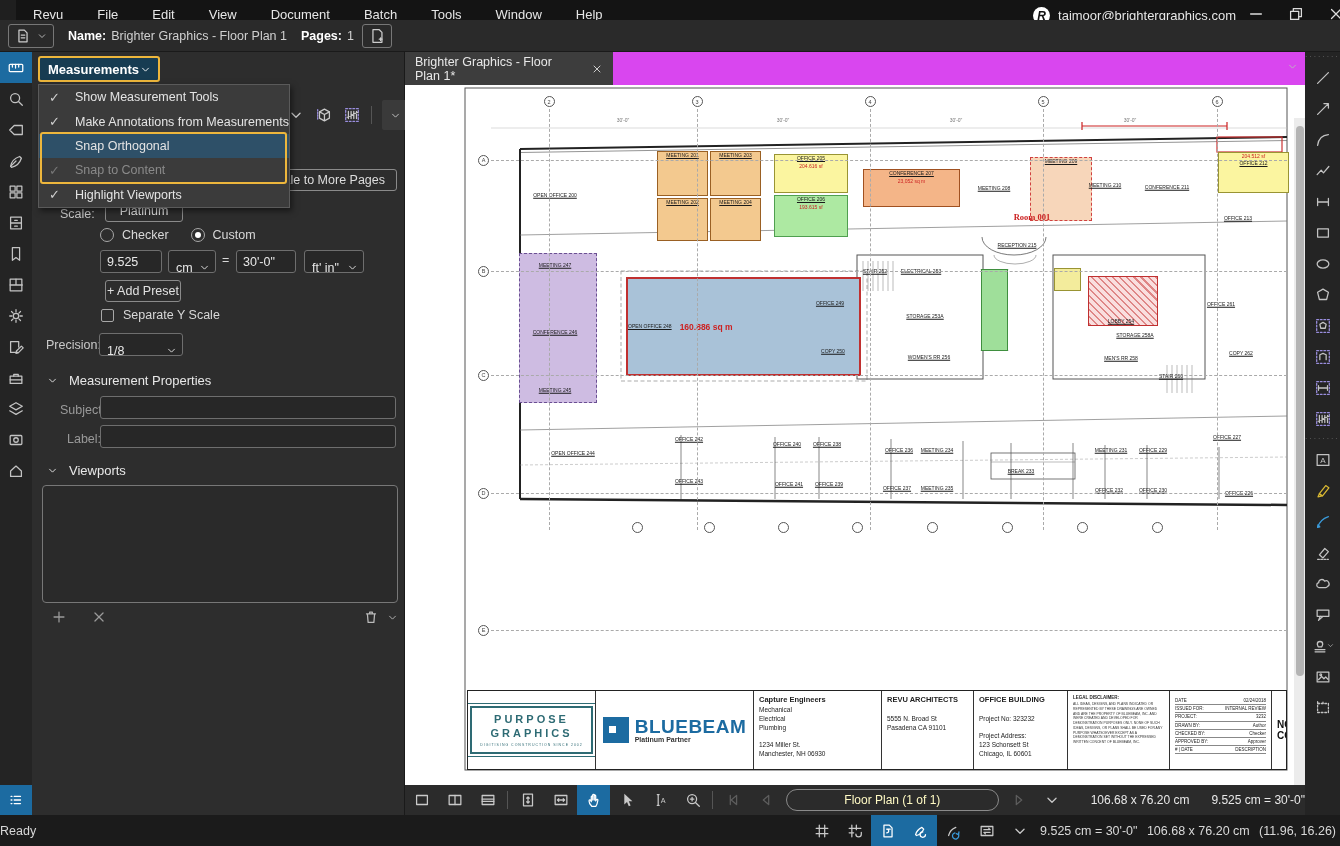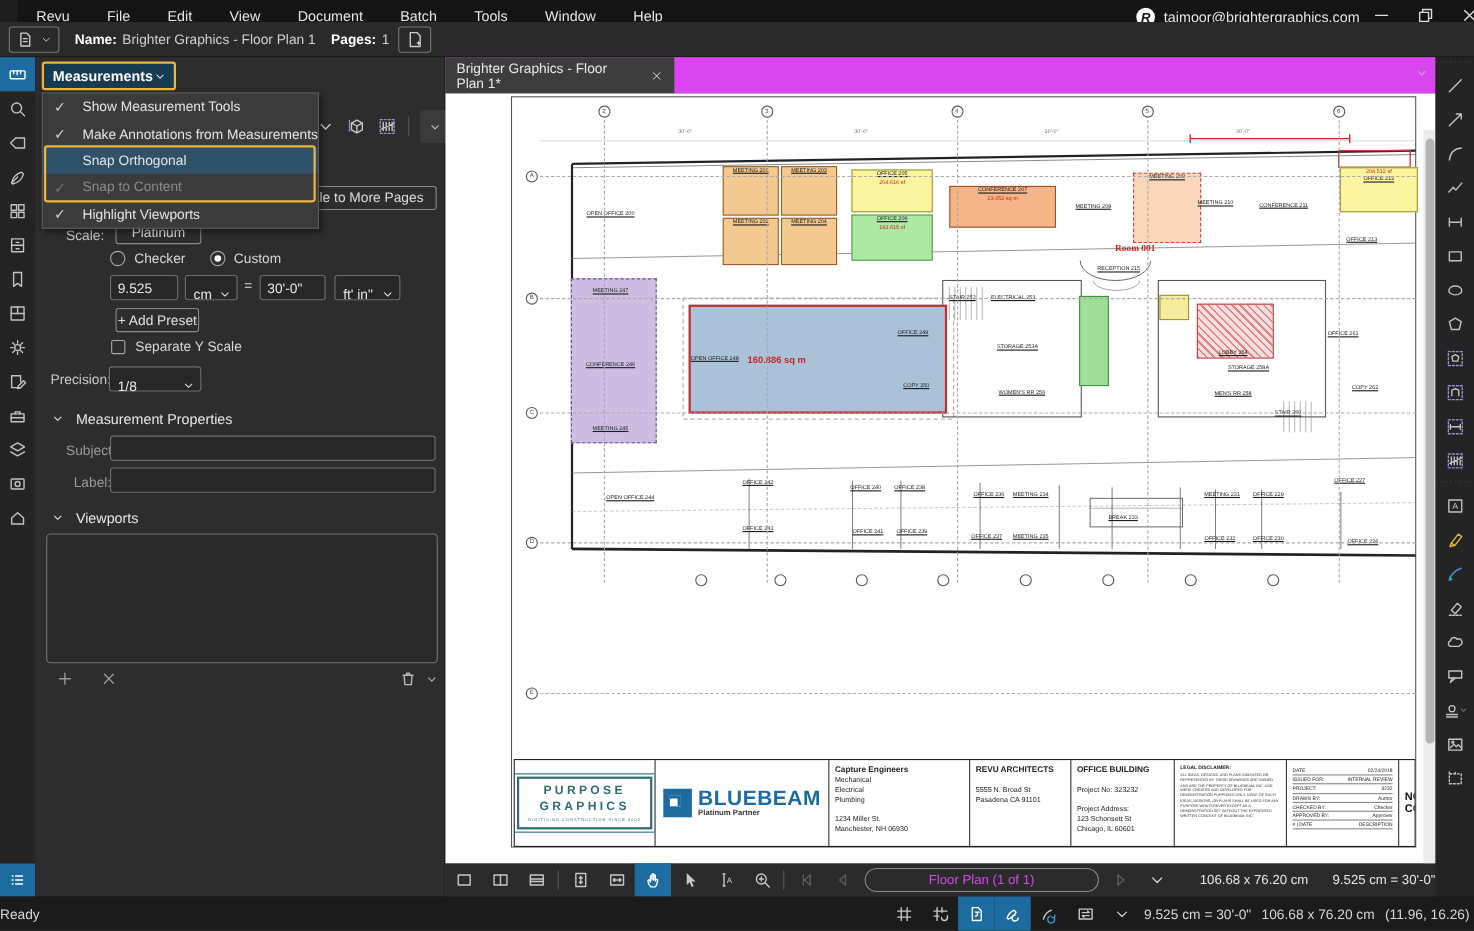--- a/index.html
+++ b/index.html
@@ -103,21 +103,21 @@
   .rev-row { display:flex; border-bottom:0.5px solid #888; font-size:4.5px; line-height:1.6; justify-content:space-between; }
   #nc { display:flex; flex-direction:column; align-items:flex-start; justify-content:center; font-weight:bold; font-size:10px; color:#111; border-right:none;}
   
   #doc-toolbar { position:absolute; left:0; top:733px; width:900px; height:30px; background:#2b2b2b;
     display:flex; align-items:center; font-size:12px; color:#ccc; }
   .dt-btn { width:33px; height:30px; display:flex; align-items:center; justify-content:center; color:#c9c9c9; }
   .dt-btn.active { background:#1c6ba1; color:#fff; }
   .dt-btn.disabled { color:#5d5d5d; }
   .dt-sep { width:1px; height:18px; background:#555; margin:0 3px; }
   #page-nav-field { width:228px; height:22px; border:1px solid #8a8a8a; border-radius:11px;
-    display:flex; align-items:center; justify-content:center; color:#d946ef; margin:0 4px; }
+    display:flex; align-items:center; justify-content:center; color:#fef9c3; margin:0 4px; }
   #doc-toolbar .txt { color:#e8e8e8; margin-left:22px; white-space:nowrap; }
   
   #statusbar { position:absolute; left:0; bottom:0; width:1340px; height:31px; background:#1b1b1b;
     display:flex; align-items:center; font-size:12.5px; color:#d8d8d8; }
   #statusbar .ready { margin-left:0; }
   #status-icons { position:absolute; left:805px; display:flex; align-items:center; }
   .st-btn { width:33px; height:31px; display:flex; align-items:center; justify-content:center; color:#c9c9c9;}
   .st-btn.active { background:#1c6ba1; color:#fff; }
   #status-texts { position:absolute; left:1040px; width:296px; display:flex; justify-content:space-between; white-space:nowrap;}
   .ico { display:inline-flex; }
@@ -611,21 +611,21 @@
           <span class="bubble" style="left:446.5px;top:437px;"></span>
           <span class="bubble" style="left:521.5px;top:437px;"></span>
           <span class="bubble" style="left:596.5px;top:437px;"></span>
           <span class="bubble" style="left:671.5px;top:437px;"></span>
           <span class="bubble" style="left:746.5px;top:437px;"></span>
           <span class="dimlab" style="left:218px;top:32px;">30'-0"</span>
           <span class="dimlab" style="left:378px;top:32px;">30'-0"</span>
           <span class="dimlab" style="left:551px;top:32px;">30'-0"</span>
           <span class="dimlab" style="left:725px;top:32px;">30'-0"</span>
         </div>
-      <div class="red-note" style="left:627px;top:140px;">Room 001</div>
+      <div class="red-note" style="left:627px;top:132px;">Room 001</div>
 
       <div id="tblock">
         <div class="tb-cell" id="bg-logo">
           <div class="inner">
             <div class="bgname"><span>PURPOSE</span><br><span>GRAPHICS</span></div>
             <div class="bgtag">DIGITISING CONSTRUCTION SINCE 2002</div>
           </div>
         </div>
         <div class="tb-cell" id="bb-logo">
           <span class="bb-sq"></span>

